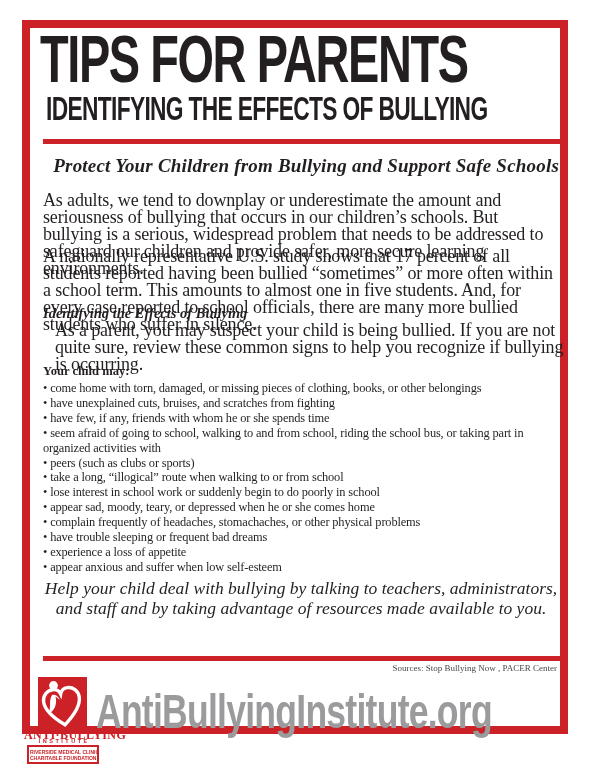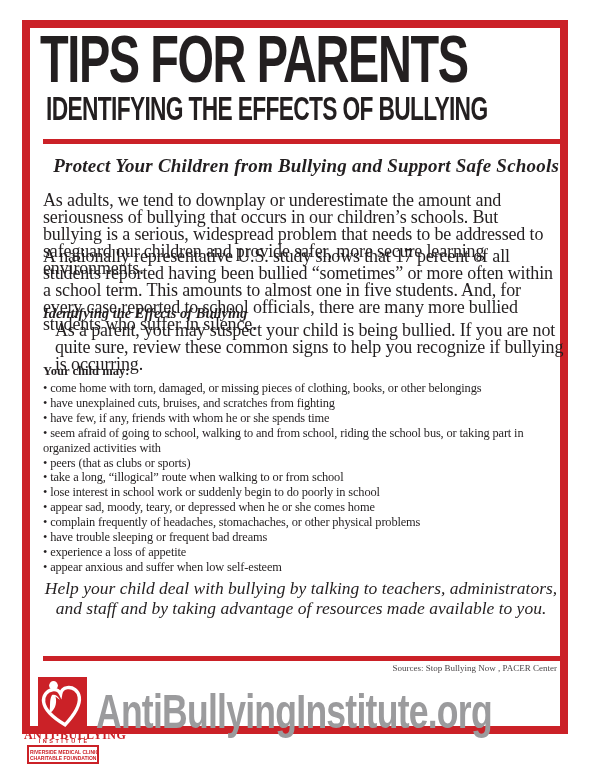--- a/index.html
+++ b/index.html
@@ -106,21 +106,21 @@
 
   <h4 class="sec-heading">Identifying the Effects of Bullying</h4>
   <p class="body-par par-3">As a parent, you may suspect your child is being bullied. If you are not quite sure, review these common signs to help you recognize if bullying is occurring.</p>
 
   <p class="list-label">Your child may:</p>
   <ul class="signs-list">
       <li>come home with torn, damaged, or missing pieces of clothing, books, or other belongings</li>
       <li>have unexplained cuts, bruises, and scratches from fighting</li>
       <li>have few, if any, friends with whom he or she spends time</li>
       <li>seem afraid of going to school, walking to and from school, riding the school bus, or taking part in organized activities with</li>
-      <li>peers (that as clubs or sports)</li>
+      <li>peers (such as clubs or sports)</li>
       <li>take a long, “illogical” route when walking to or from school</li>
       <li>lose interest in school work or suddenly begin to do poorly in school</li>
       <li>appear sad, moody, teary, or depressed when he or she comes home</li>
       <li>complain frequently of headaches, stomachaches, or other physical problems</li>
       <li>have trouble sleeping or frequent bad dreams</li>
       <li>experience a loss of appetite</li>
       <li>appear anxious and suffer when low self-esteem</li>
     </ul>
 
   <p class="closing">Help your child deal with bullying by talking to teachers, administrators, and staff and by taking advantage of resources made available to you.</p>

